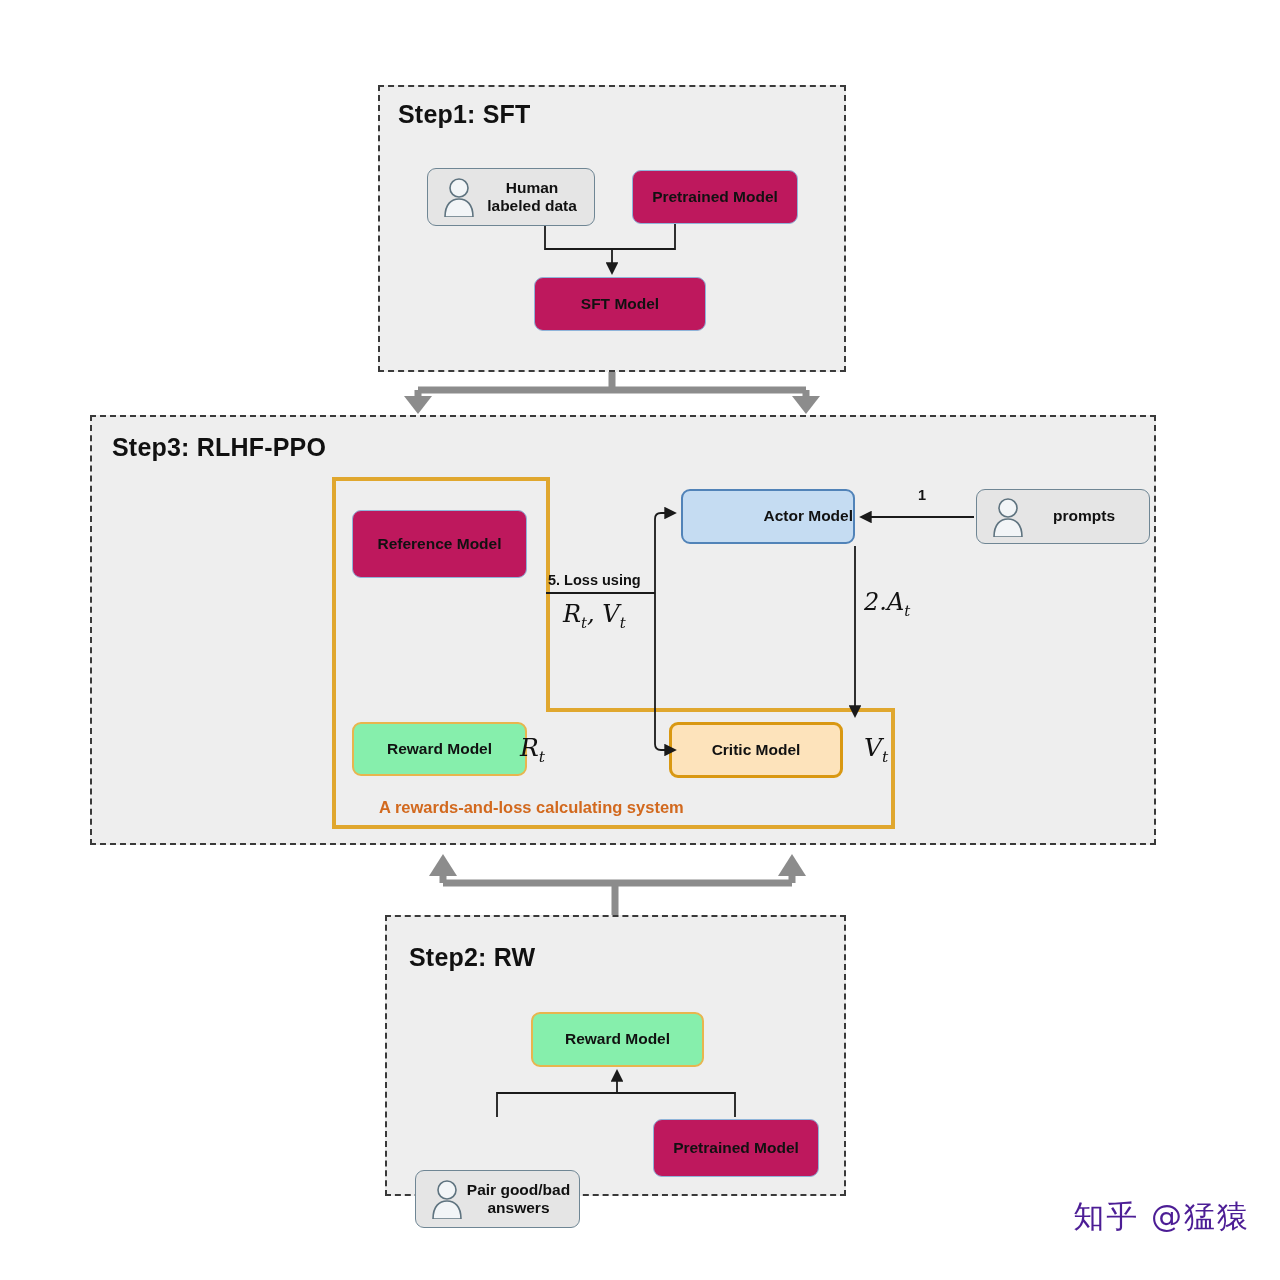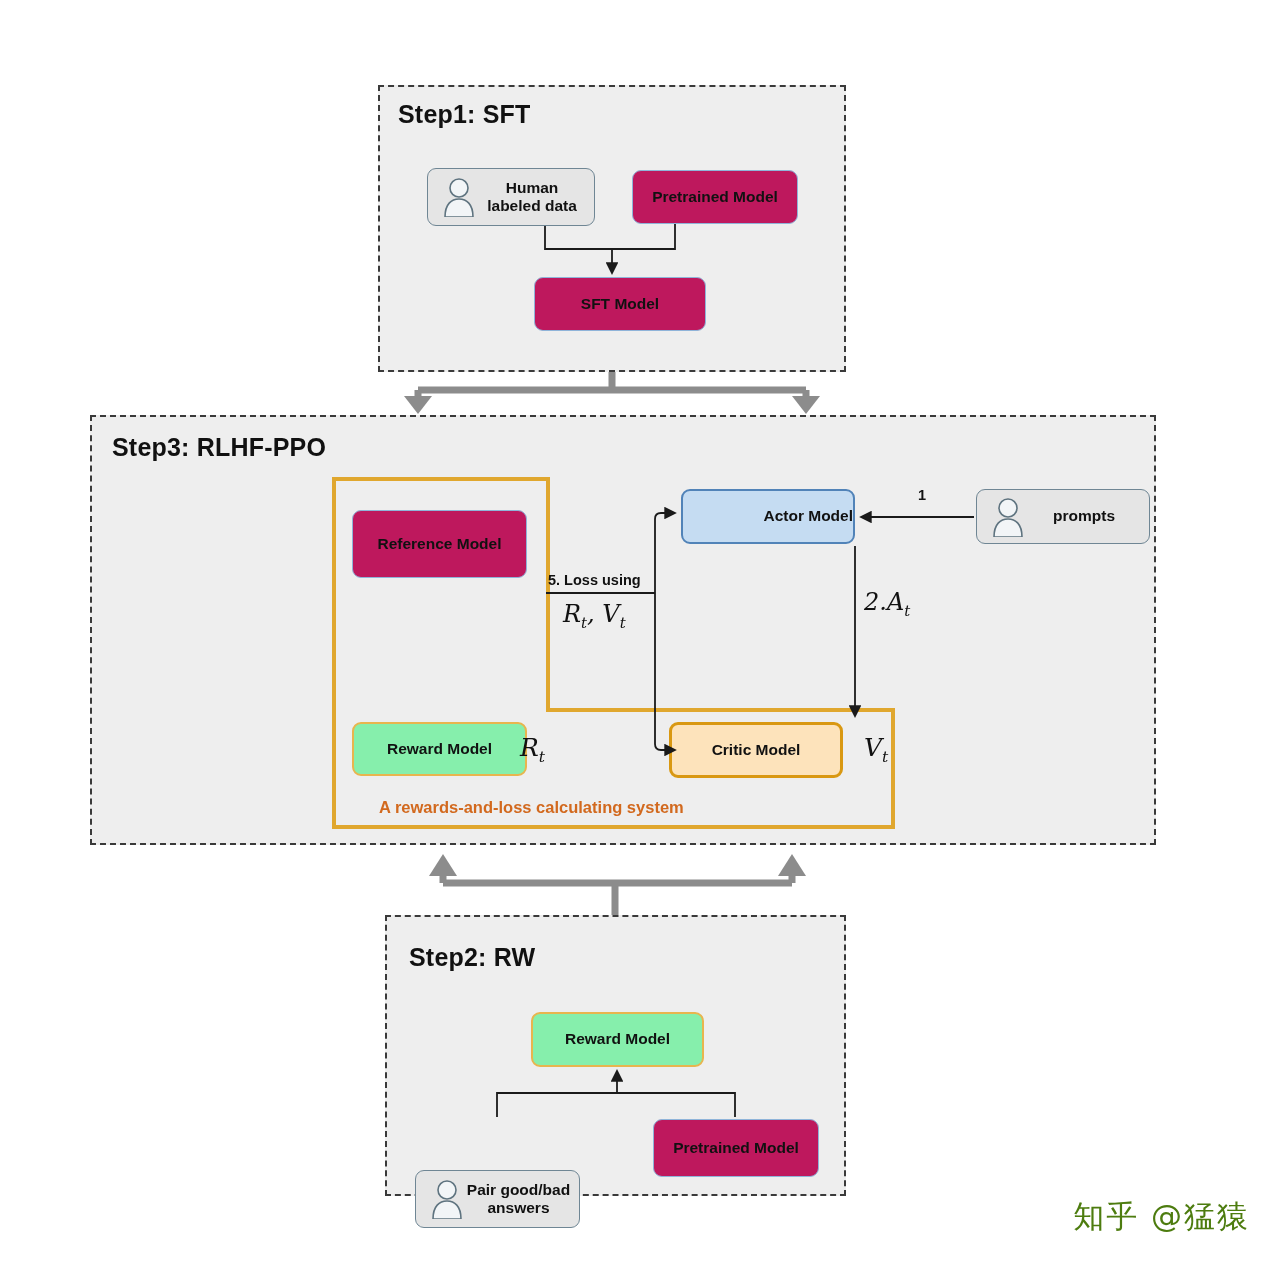--- a/index.html
+++ b/index.html
@@ -137,21 +137,21 @@
     height: 1280px;
     pointer-events: none;
   }
 
   
   #watermark {
     position: absolute;
     right: 30px;
     bottom: 42px;
     font-size: 31px;
-    color: #4d7c0f;
+    color: #4c1d95;
     font-family: "DejaVu Sans", sans-serif;
     letter-spacing: 2px;
     white-space: nowrap;
     user-select: none;
   }
 </style>
 </head>
 <body>
 
 <div id="canvas">

